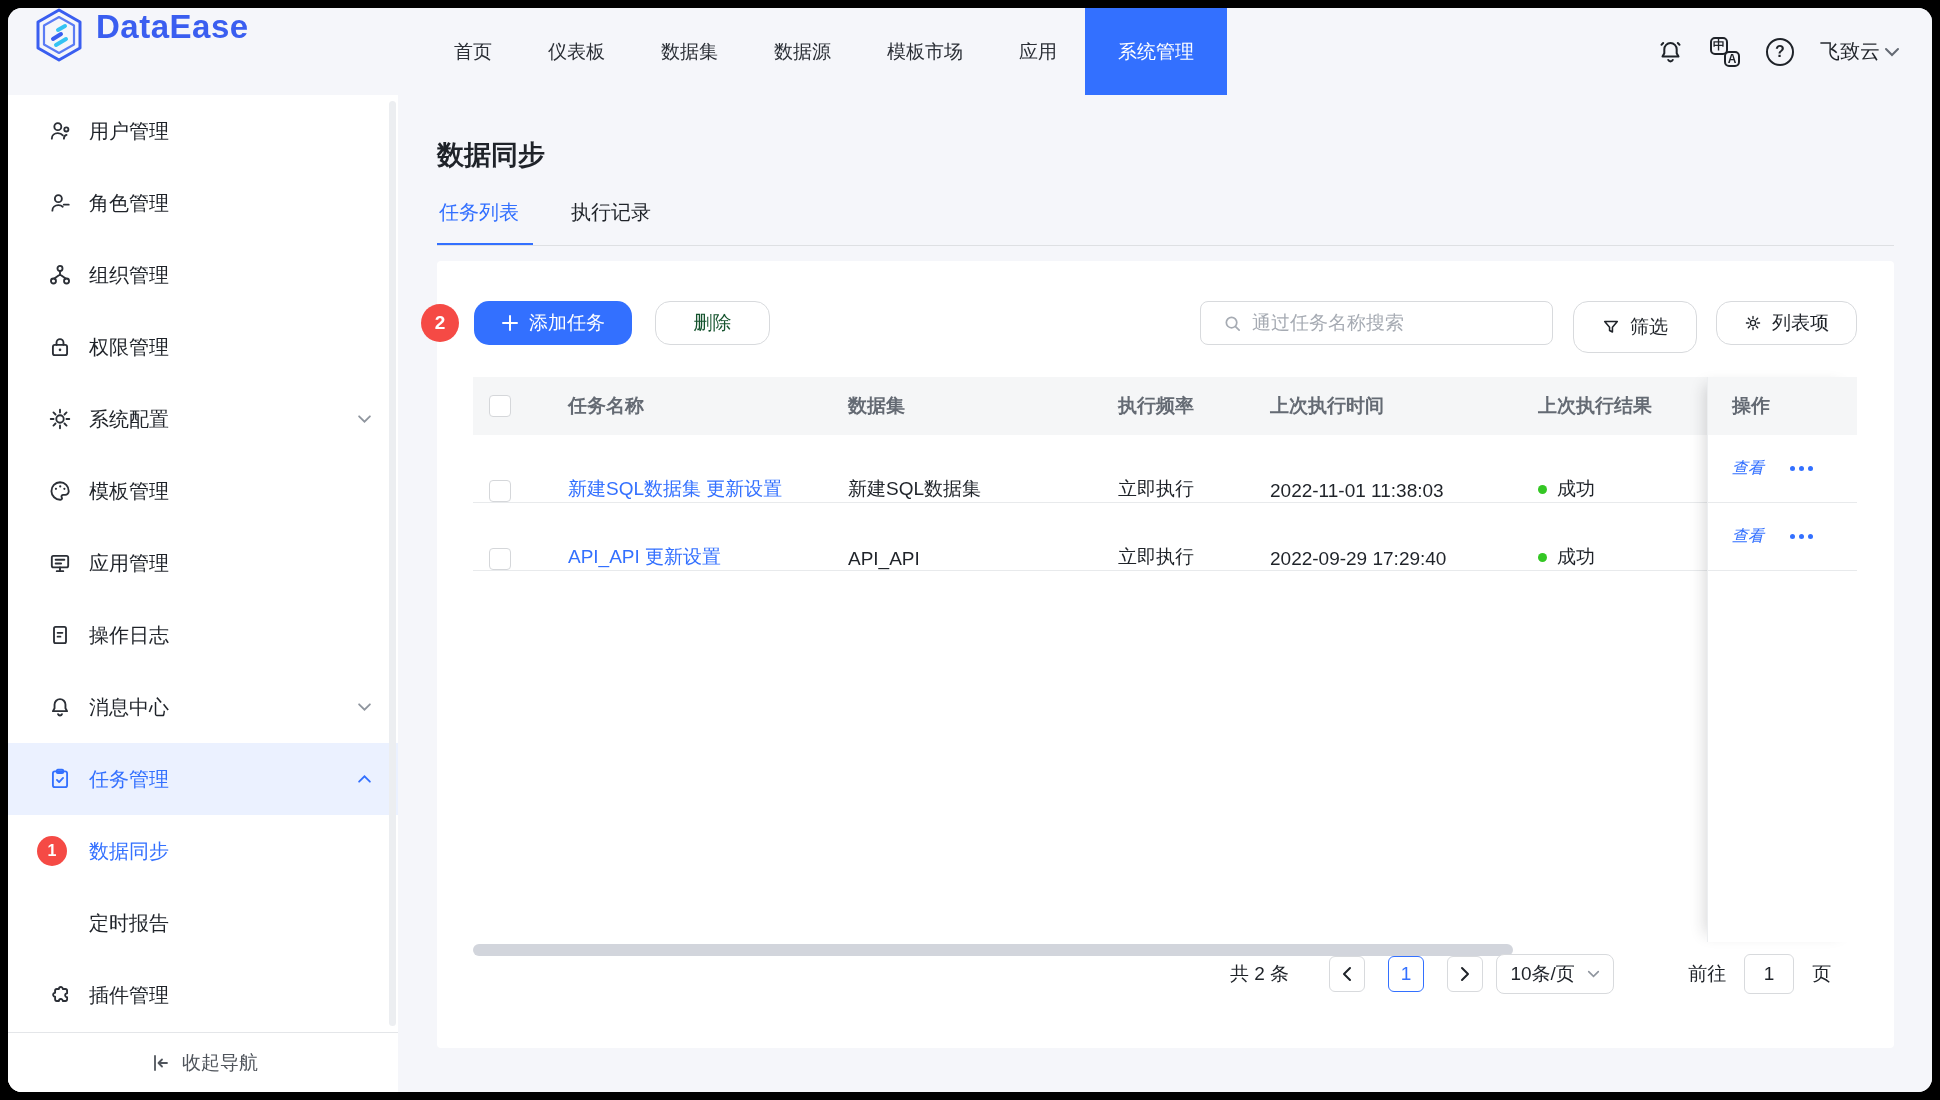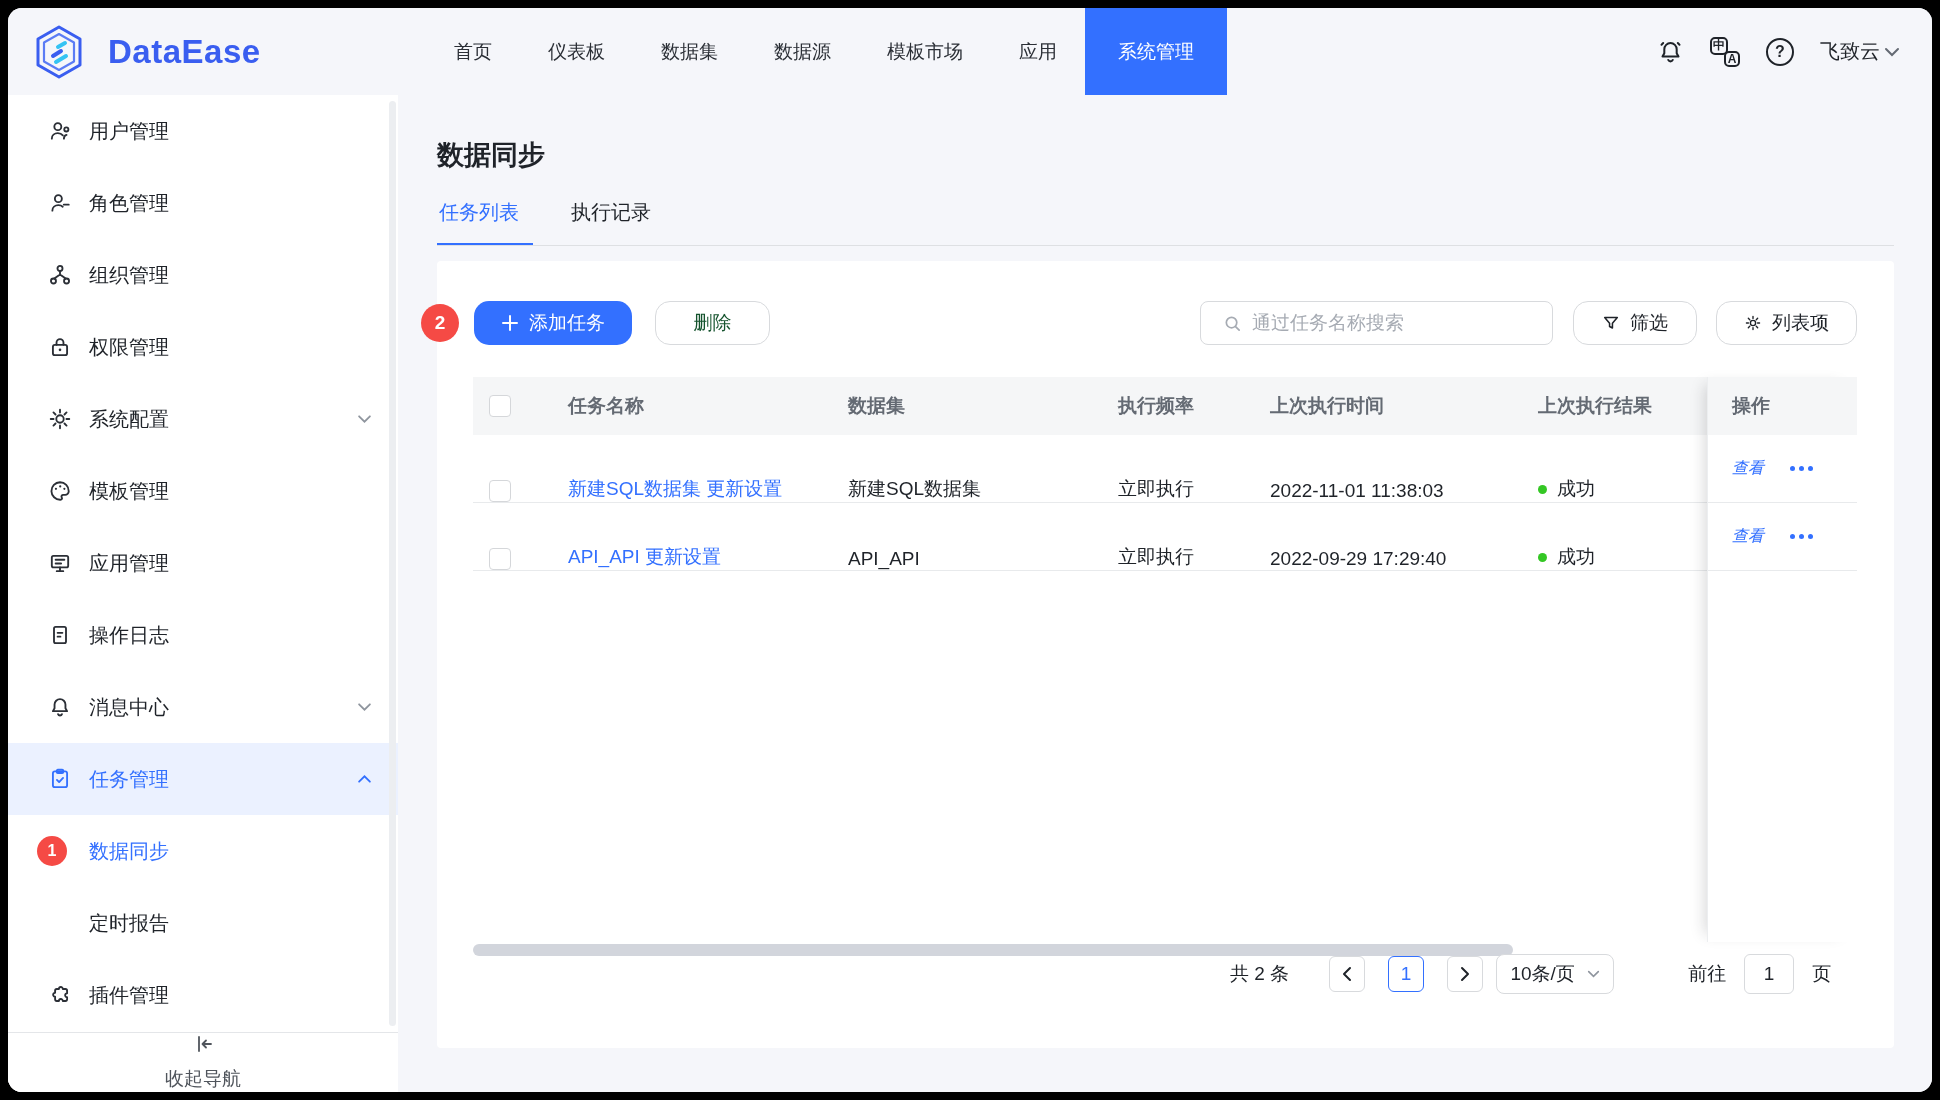--- a/index.html
+++ b/index.html
@@ -1,21 +1,21 @@
 <!DOCTYPE html>
 <html><head>
 <meta charset="utf-8">
 <style>
   * { margin:0; padding:0; box-sizing:border-box; }
   html,body { width:1940px; height:1100px; background:#000; font-family:"Liberation Sans","DejaVu Sans",sans-serif; }
   .window { position:absolute; left:8px; top:8px; width:1924px; height:1084px; background:#f5f6fa; border-radius:14px; overflow:hidden; }
 
   
   .header { position:absolute; left:0; top:0; width:100%; height:87px; background:#f5f6fa; }
-  .logo { position:absolute; left:26px; top:0; height:87px; display:flex; align-items:center; gap:24px; }
+  .logo { position:absolute; left:26px; top:0; height:87px; display:flex; gap:12px; }
   .logo-word { font-size:33px; font-weight:800; color:#3a5ef0; letter-spacing:.5px; }
   .topnav { position:absolute; left:418px; top:0; height:87px; display:flex; align-items:stretch; }
   .nav-item { display:flex; align-items:center; padding:0 28px; font-size:19px; color:#2b2f36; cursor:pointer; }
   .nav-item.active { background:#3370ff; color:#fff; padding:0 33px; }
   .header-right { position:absolute; right:32px; top:0; height:87px; display:flex; align-items:center; gap:26px; }
   .hicon { width:28px; height:28px; display:flex; align-items:center; justify-content:center; color:#1f2329; cursor:pointer; }
   .translate-icon { position:relative; width:30px; height:30px; }
   .tr-a, .tr-b { position:absolute; border:2px solid #1f2329; border-radius:5px; font-size:12px; font-weight:700; color:#1f2329; display:flex; align-items:center; justify-content:center; }
   .tr-a { left:0; top:0; width:18px; height:18px; background:#f5f6fa; }
   .tr-b { right:0; bottom:0; width:16px; height:16px; background:#f5f6fa; }
@@ -27,40 +27,40 @@
   .side-scrollbar { position:absolute; right:2px; top:6px; width:7px; height:925px; background:#eceef1; border-radius:4px; }
   .side-item { position:relative; height:72px; display:flex; align-items:center; padding-left:40px; font-size:20px; color:#1f2329; cursor:pointer; }
   .side-item .sicon { width:24px; height:24px; margin-right:17px; color:#2b2f36; flex:0 0 24px; }
   .side-item.parent-active { background:#ebf1ff; color:#3370ff; }
   .side-item.parent-active .sicon { color:#3370ff; }
   .side-item.child { padding-left:81px; }
   .side-item.child.active { color:#3370ff; }
   .side-chevron { position:absolute; right:26px; top:50%; transform:translateY(-50%); color:#8f959e; }
   .side-chevron.blue { color:#3370ff; }
   .side-badge { position:absolute; left:29px; top:21px; width:30px; height:30px; border-radius:50%; background:#f54a45; color:#fff; font-size:16px; font-weight:700; display:flex; align-items:center; justify-content:center; }
-  .collapse-bar { position:absolute; left:0; bottom:0; width:390px; height:60px; border-top:1px solid #e4e6e9; background:#fff; display:flex; align-items:center; justify-content:center; gap:12px; font-size:19px; color:#50555c; cursor:pointer;flex-direction:column; }
+  .collapse-bar { position:absolute; left:0; bottom:0; width:390px; height:60px; border-top:1px solid #e4e6e9; background:#fff; display:flex; align-items:center; justify-content:center; gap:12px; font-size:19px; color:#50555c; cursor:pointer; }
 
   
   .main { position:absolute; left:390px; top:87px; right:0; bottom:0; background:#f5f6fa; }
   .page-title { position:absolute; left:39px; top:42px; font-size:27px; font-weight:600; color:#1f2329; }
   .tabs { position:absolute; left:39px; top:104px; display:flex; gap:38px; }
   .tab { font-size:20px; color:#1f2329; padding-bottom:17px; cursor:pointer; }
   .tab.active { color:#3370ff; border-bottom:3px solid #3370ff; padding-left:2px; padding-right:14px; }
   .tabs-divider { position:absolute; left:39px; right:38px; top:150px; height:1px; background:#dee0e3; }
 
   .card { position:absolute; left:39px; right:38px; top:166px; bottom:44px; background:#fff; border-radius:4px; }
   .add-badge { position:absolute; left:-16px; top:43px; width:38px; height:38px; border-radius:50%; background:#f54a45; color:#fff; font-size:19px; font-weight:700; display:flex; align-items:center; justify-content:center; z-index:3; }
   .btn { display:flex; align-items:center; justify-content:center; border-radius:15px; font-size:19px; cursor:pointer; }
   .btn-primary { position:absolute; left:37px; top:40px; width:158px; height:44px; background:#3370ff; color:#fff; gap:10px; }
   .btn-plain { border:1px solid #d8dadd; background:#fff; color:#1f2329; gap:10px; }
   .btn-delete { position:absolute; left:218px; top:40px; width:115px; height:44px; color:#14532d; cursor:default; }
   .search-box { position:absolute; left:763px; top:40px; width:353px; height:44px; border:1px solid #d8dadd; border-radius:8px; background:#fff; display:flex; align-items:center; padding:0 22px; gap:10px; }
   .search-box input { border:none; outline:none; flex:1; font-size:19px; color:#1f2329; font-family:inherit; background:transparent; }
   .search-box input::placeholder { color:#a6abb3; }
-  .btn-filter { position:absolute; left:1136px; top:40px; width:124px; height:44px; }
+  .btn-filter { position:absolute; left:1136px; top:40px; width:124px; height:52px; }
   .btn-cols { position:absolute; left:1279px; top:40px; width:141px; height:44px; }
 
   
   .table-area { position:absolute; left:36px; top:116px; width:1384px; height:567px; }
   .t-head { display:flex; height:58px; background:#f5f6f7; align-items:center; font-size:19px; font-weight:700; color:#646a73; }
   .t-row { display:flex; height:68px; align-items:flex-end; font-size:19px; color:#1f2329; border-bottom:1px solid #e8eaec; background:#fff; }
   .c-check { flex:0 0 80px; display:flex; align-items:center; padding-left:16px; }
   .c-name { flex:0 0 280px; padding-left:15px; }
   .c-ds { flex:0 0 270px; padding-left:15px; }
   .c-freq { flex:0 0 152px; padding-left:15px; }

